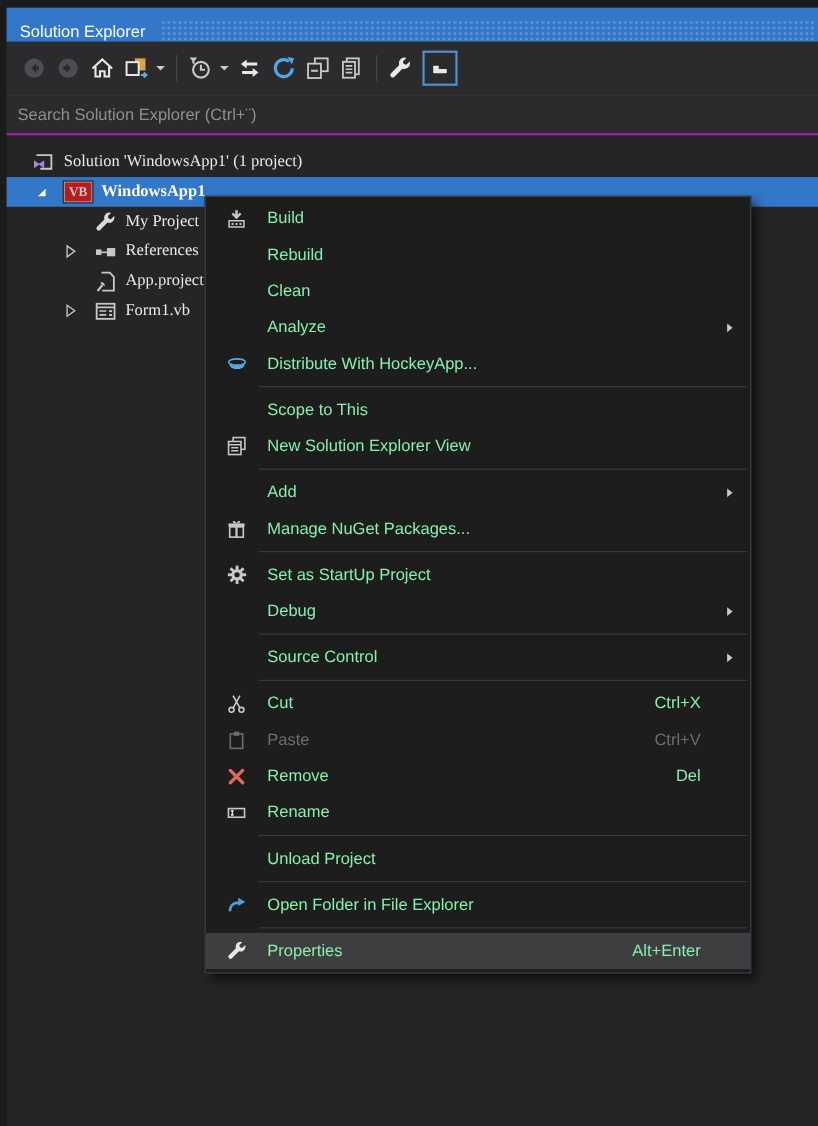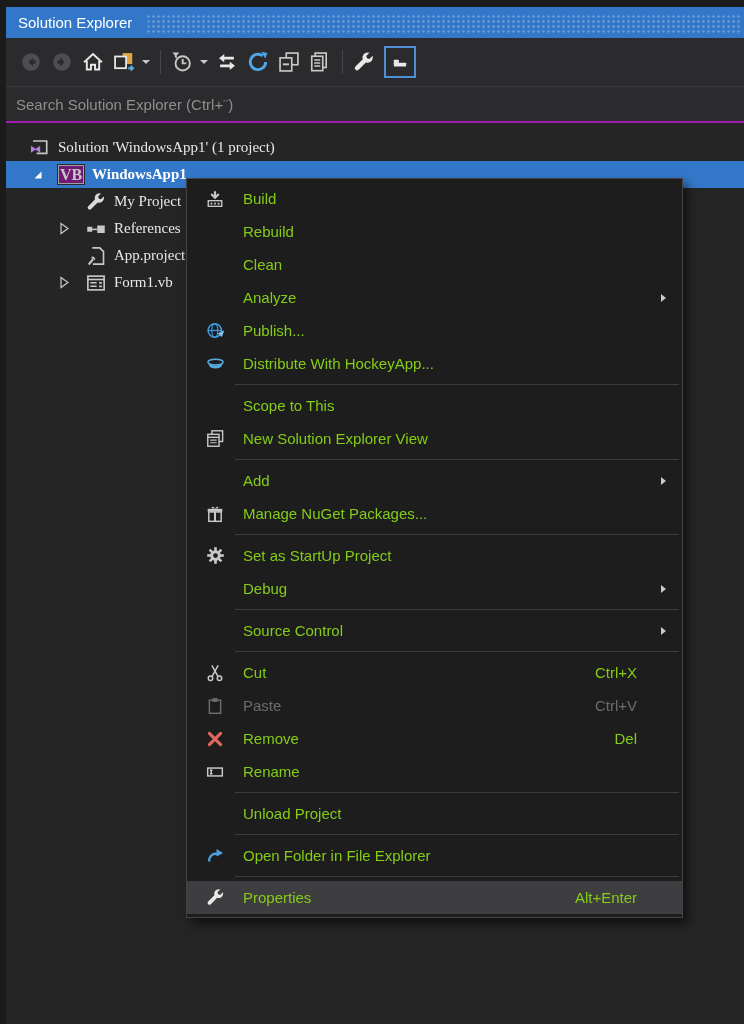--- a/index.html
+++ b/index.html
@@ -5,21 +5,21 @@
   html,body{margin:0;padding:0;}
   body{
     width:744px;height:1024px;position:relative;overflow:hidden;
     background:#1B1B1C;
     font-family:"Liberation Sans","DejaVu Sans",sans-serif;
     -webkit-font-smoothing:antialiased;
   }
   .frame{position:absolute;left:6px;top:7px;right:0;bottom:0;background:#252526;}
 
   
-  .titlebar{height:31px;background:#3377C8;display:flex;align-items:center;padding-left:12px;}
+  .titlebar{height:31px;background:#3377C8;display:flex;align-items:flex-end;padding-left:12px;}
   .titlebar .t{color:#FFFFFF;font-size:15px;}
   .title-dots{flex:1;height:20px;margin:2px 3px 0 14px;
     background-image:radial-gradient(rgba(255,255,255,.25) 1px,transparent 1.5px);
     background-size:5px 5px;}
 
   
   .toolbar{height:48px;background:#2B2B2E;display:flex;align-items:center;padding-left:12px;}
   .tbtn{width:26px;height:26px;display:flex;align-items:center;justify-content:center;margin-right:5px;flex:none;}
   .tsep{width:1px;height:24px;background:#47474B;margin:0 8px 0 4px;flex:none;}
   .caret{width:0;height:0;border-left:4px solid transparent;border-right:4px solid transparent;border-top:4px solid #C8C8C8;margin:0 6px 0 0;flex:none;}
@@ -31,28 +31,28 @@
     font-family:"Liberation Sans","DejaVu Sans",sans-serif;padding-left:10px;}
   .searchrow input::placeholder{color:#8F8F8F;opacity:1;}
 
   
   .tree{padding-top:11px;font-family:Liberation Serif, serif;}
   .trow{display:flex;align-items:center;height:27px;font-size:15px;color:#E8E8E8;white-space:nowrap;}
   .trow.selected{background:#3377C8;color:#FFFFFF;font-weight:bold;}
   .sp{flex:none;display:inline-block;}
   .arrow-slot{width:16px;flex:none;display:flex;justify-content:center;}
   .ticon{flex:none;display:flex;align-items:center;justify-content:center;margin-right:8px;}
-  .vbbox{width:24px;height:17px;border:1px solid #A0A0A0;outline:1px solid #2A2A2C;background:#701a75;
-    color:#C8C8C8;font-size:16px;font-weight:bold;display:flex;align-items:center;justify-content:center;flex:none;margin-right:8px;}
+  .vbbox{width:24px;height:17px;border:1px solid #A0A0A0;outline:1px solid #2A2A2C;background:#b91c1c;
+    color:#C8C8C8;font-size:12px;font-weight:bold;display:flex;align-items:center;justify-content:center;flex:none;margin-right:8px;}
 
   
   .menu{position:absolute;left:186px;top:178px;width:497px;box-sizing:border-box;
     background:#1D1D1E;border:1px solid #434347;box-shadow:5px 6px 9px rgba(0,0,0,.55);
     padding:3px 0;z-index:20;}
-  .mi{display:grid;grid-template-columns:56px 1fr auto 45px;align-items:center;height:33px;font-size:15px;color:#84cc16;}
+  .mi{display:grid;grid-template-columns:56px 1fr auto 45px;align-items:center;height:33px;font-size:15px;color:#86efac;}
   .mi.hl{background:#3E3E40;}
   .mi.disabled{color:#6C6C6C;}
   .mi-icon{justify-self:center;display:flex;align-items:center;}
   .mi-shortcut{justify-self:end;}
   .mi.disabled .mi-shortcut{color:#6C6C6C;}
   .subarrow{width:0;height:0;border-top:4.5px solid transparent;border-bottom:4.5px solid transparent;border-left:5px solid #C8C8C8;margin-left:24px;}
   .msep{height:1px;background:#3C3C3F;margin:4px 3px 4px 48px;}
 
   svg{display:block;}
 </style>
@@ -291,33 +291,20 @@
       <span></span>
   </div>
 
   <div class="mi">
     <span class="mi-icon"></span>
     <span class="mi-label">Analyze</span>
     <span class="mi-shortcut"></span>
     <span class="subarrow"></span>
   </div>
 
-  <div class="mi">
-    <span class="mi-icon">
-      <svg width="19" height="19" viewBox="0 0 16 16">
-          <circle cx="7.4" cy="8" r="5.6" fill="none" stroke="#3C9BE0" stroke-width="1.3"></circle>
-          <ellipse cx="7.4" cy="8" rx="2.5" ry="5.6" fill="none" stroke="#3C9BE0" stroke-width="1"></ellipse>
-          <path d="M1.8 8 H13" stroke="#3C9BE0" stroke-width="1"></path>
-          <path d="M9.8 10.6 L15.4 7.8 L13.4 13.4 z" fill="#7FC4F0"></path>
-        </svg>
-    </span>
-    <span class="mi-label">Publish...</span>
-    <span class="mi-shortcut"></span>
-      <span></span>
-  </div>
 
   <div class="mi">
     <span class="mi-icon">
       <svg width="19" height="19" viewBox="0 0 16 16">
           <path d="M1.6 6.8 c0 1.6 2.9 2.9 6.4 2.9 s6.4-1.3 6.4-2.9 l-1.2 3.4 c-.5 1.1-2.5 2-5.2 2 s-4.7-.9-5.2-2 z" fill="#57ABE0"></path>
           <ellipse cx="8" cy="6.8" rx="6.4" ry="2.4" fill="none" stroke="#57ABE0" stroke-width="1.2"></ellipse>
         </svg>
     </span>
     <span class="mi-label">Distribute With HockeyApp...</span>
     <span class="mi-shortcut"></span>

